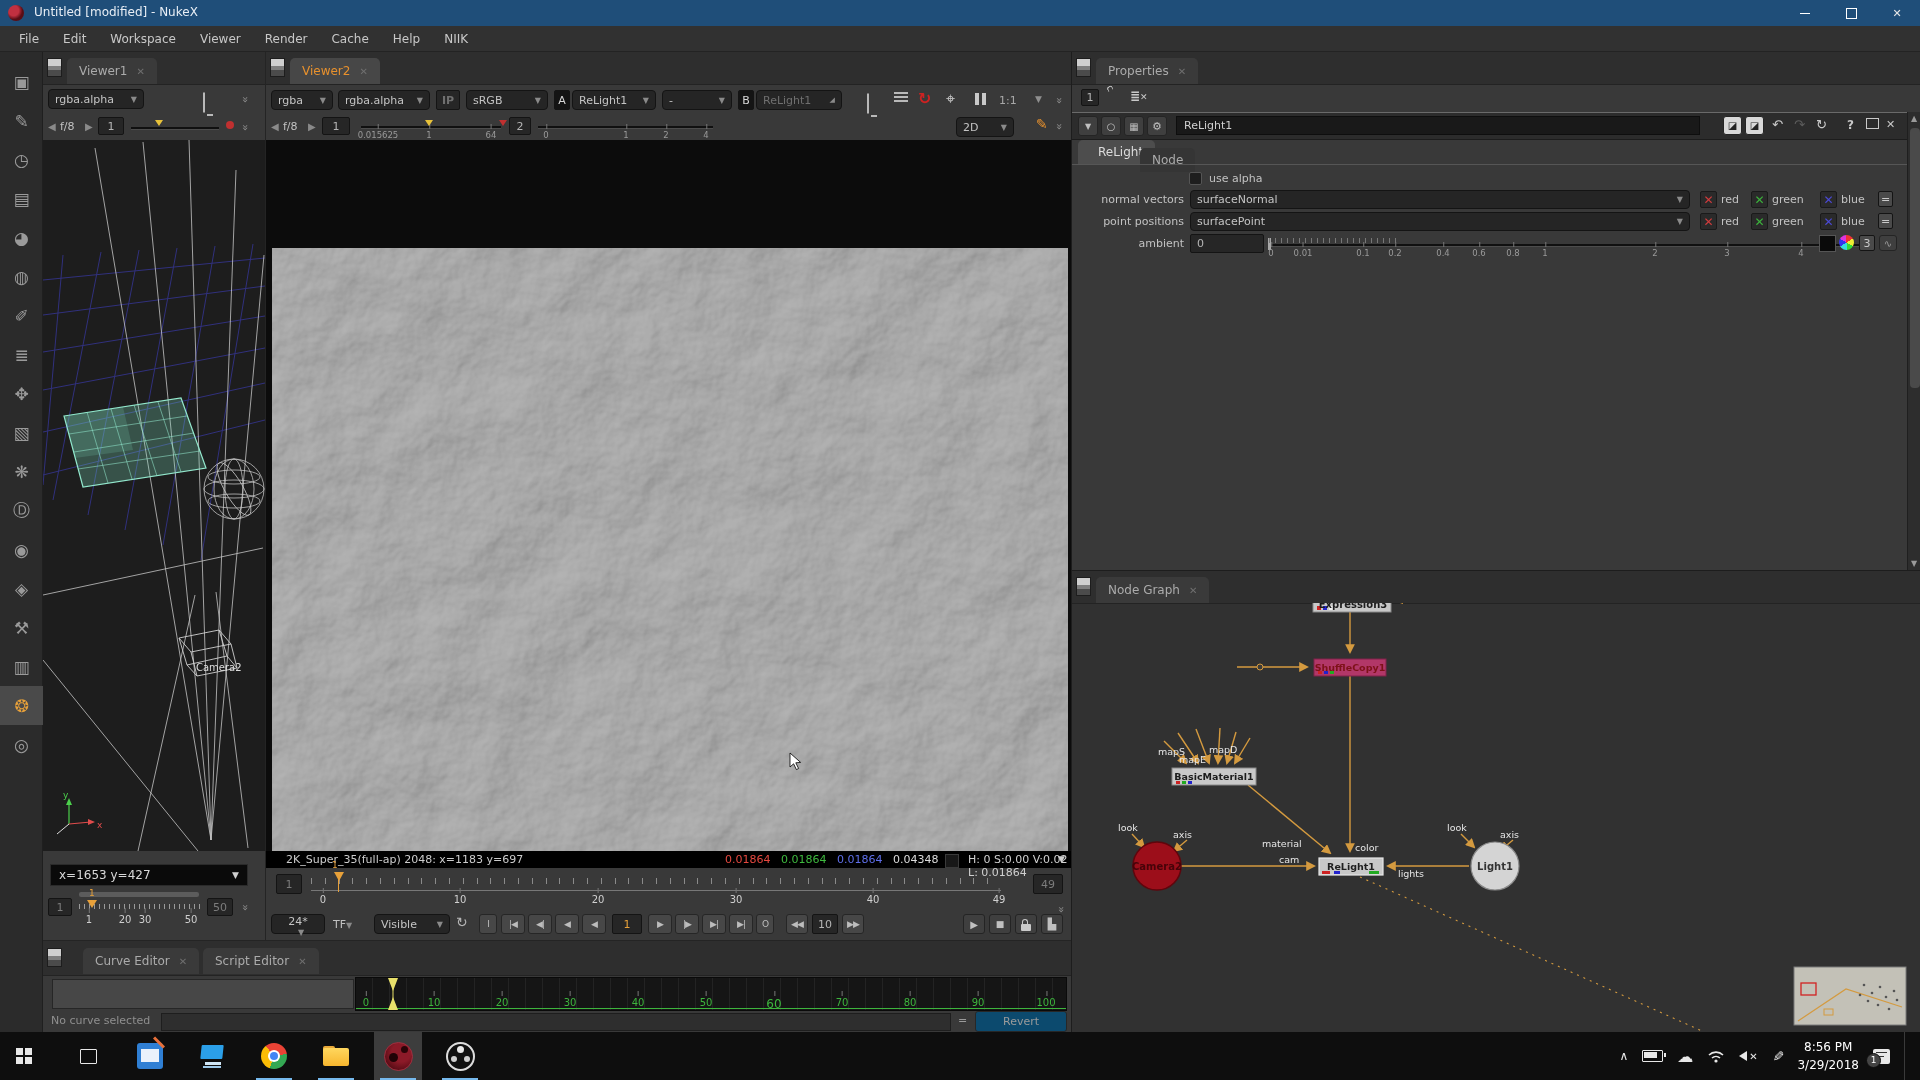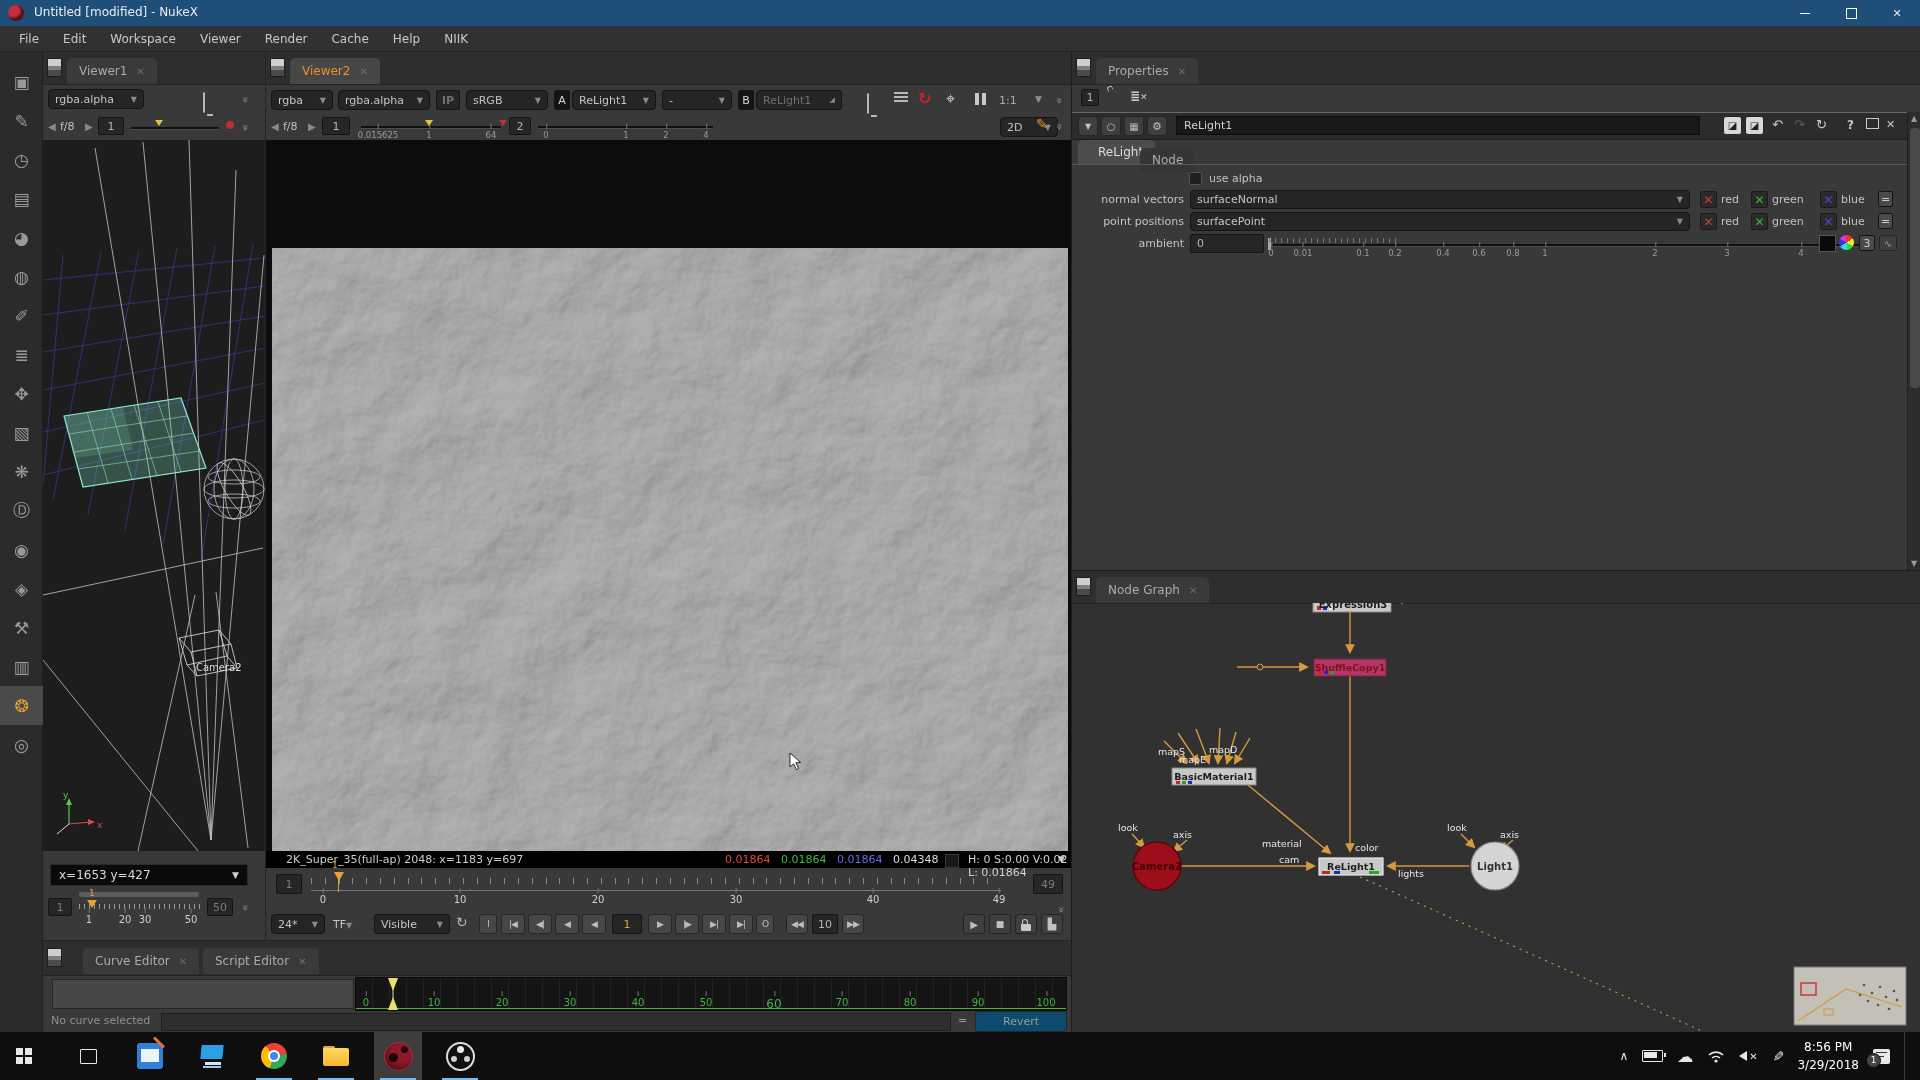--- a/index.html
+++ b/index.html
@@ -262,21 +262,21 @@
   <span class="abs ticklab" style="left:163px;top:78px;">1</span>
   <span class="abs ticklab" style="left:225px;top:78px;">64</span>
   <span class="abs" style="left:159px;top:68px;width:0;height:0;border-left:4px solid transparent;border-right:4px solid transparent;border-top:6px solid #e8c23a;"></span>
   <span class="abs" style="left:233px;top:68px;width:0;height:0;border-left:4px solid transparent;border-right:4px solid transparent;border-top:6px solid #c03030;"></span>
   <div class="abs valbox" style="left:243px;top:65px;width:22px;height:18px;">2</div>
   <div class="abs track" style="left:272px;top:74px;width:175px;"></div>
   <span class="abs ticklab" style="left:280px;top:78px;">0</span>
   <span class="abs ticklab" style="left:360px;top:78px;">1</span>
   <span class="abs ticklab" style="left:400px;top:78px;">2</span>
   <span class="abs ticklab" style="left:440px;top:78px;">4</span>
-  <div class="abs sel" style="left:690px;top:65px;width:58px;margin-left:44px;">
+  <div class="abs sel" style="left:690px;top:65px;width:58px;">
       <span>2D</span>
       <span class="car">▼</span>
     </div>
   <span class="abs" style="left:770px;top:64px;color:#e8912d;font-size:14px;">✎</span>
   <span class="abs vchev" style="left:791px;top:67px;">»</span>
   
   <div class="abs" style="left:0;top:88px;width:806px;height:711px;background:#0c0c0c;overflow:hidden;">
     <svg class="abs" style="left:6px;top:108px;" width="796" height="655">
       <filter id="terrain" x="0" y="0" width="100%" height="100%">
         <feTurbulence type="fractalNoise" baseFrequency="0.013 0.013" numOctaves="5" seed="8" result="n"></feTurbulence>
@@ -310,21 +310,21 @@
   <span class="abs" style="left:66px;top:808px;font-size:9px;color:#e8a13a;">1</span>
   <span class="abs ticklab" style="left:57px;top:842px;font-size:10px;color:#d0d0d0;">0</span>
   <span class="abs ticklab" style="left:194px;top:842px;font-size:10px;color:#d0d0d0;">10</span>
   <span class="abs ticklab" style="left:332px;top:842px;font-size:10px;color:#d0d0d0;">20</span>
   <span class="abs ticklab" style="left:470px;top:842px;font-size:10px;color:#d0d0d0;">30</span>
   <span class="abs ticklab" style="left:607px;top:842px;font-size:10px;color:#d0d0d0;">40</span>
   <span class="abs ticklab" style="left:733px;top:842px;font-size:10px;color:#d0d0d0;">49</span>
   <div class="abs valbox" style="left:767px;top:822px;width:30px;height:20px;color:#7c7c7c;">49</div>
   <span class="abs vchev" style="left:793px;top:850px;">»</span>
   
-  <div class="abs sel" style="left:5px;top:862px;width:54px;">
+  <div class="abs sel" style="left:5px;top:862px;width:54px;flex-direction:column;">
       <span>24*</span>
       <span class="car">▼</span>
     </div>
   <span class="abs t11" style="left:67px;top:866px;"><span>TF</span><span style="color:#8a8a8a;font-size:8px;">▼</span></span>
   <div class="abs sel" style="left:108px;top:862px;width:76px;">
       <span>Visible</span>
       <span class="car">▼</span>
     </div>
   <span class="abs" style="left:190px;top:862px;color:#b5b5b5;font-size:14px;">↻</span>
   <div class="abs tbtn" style="left:213px;top:862px;width:18px;">I</div>

